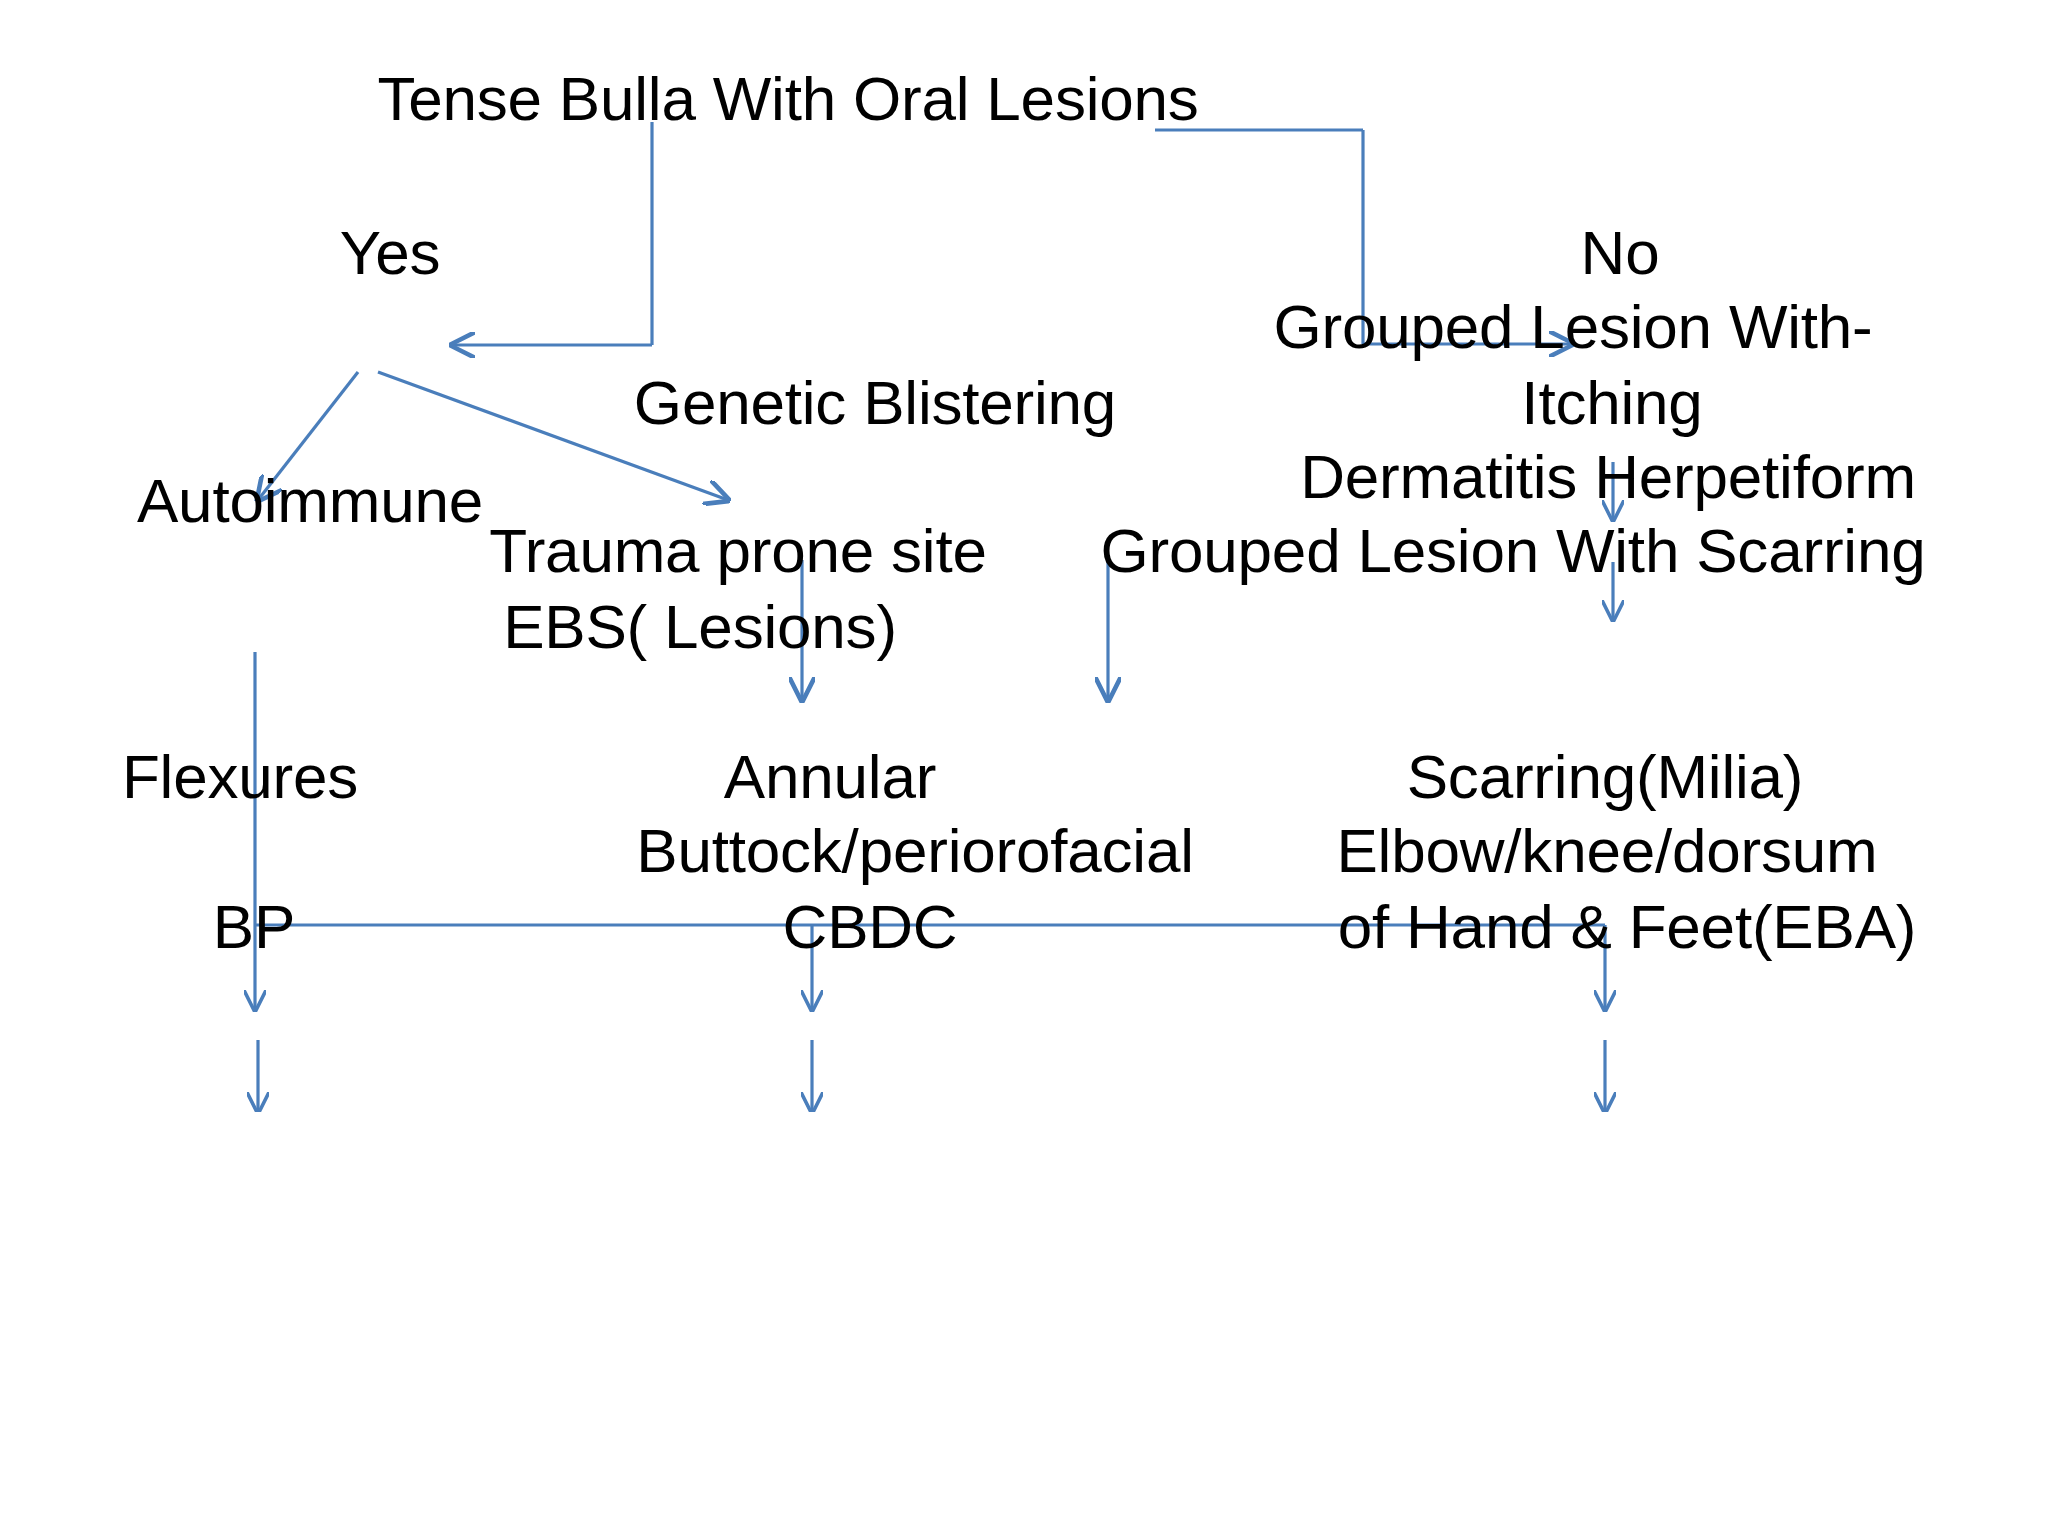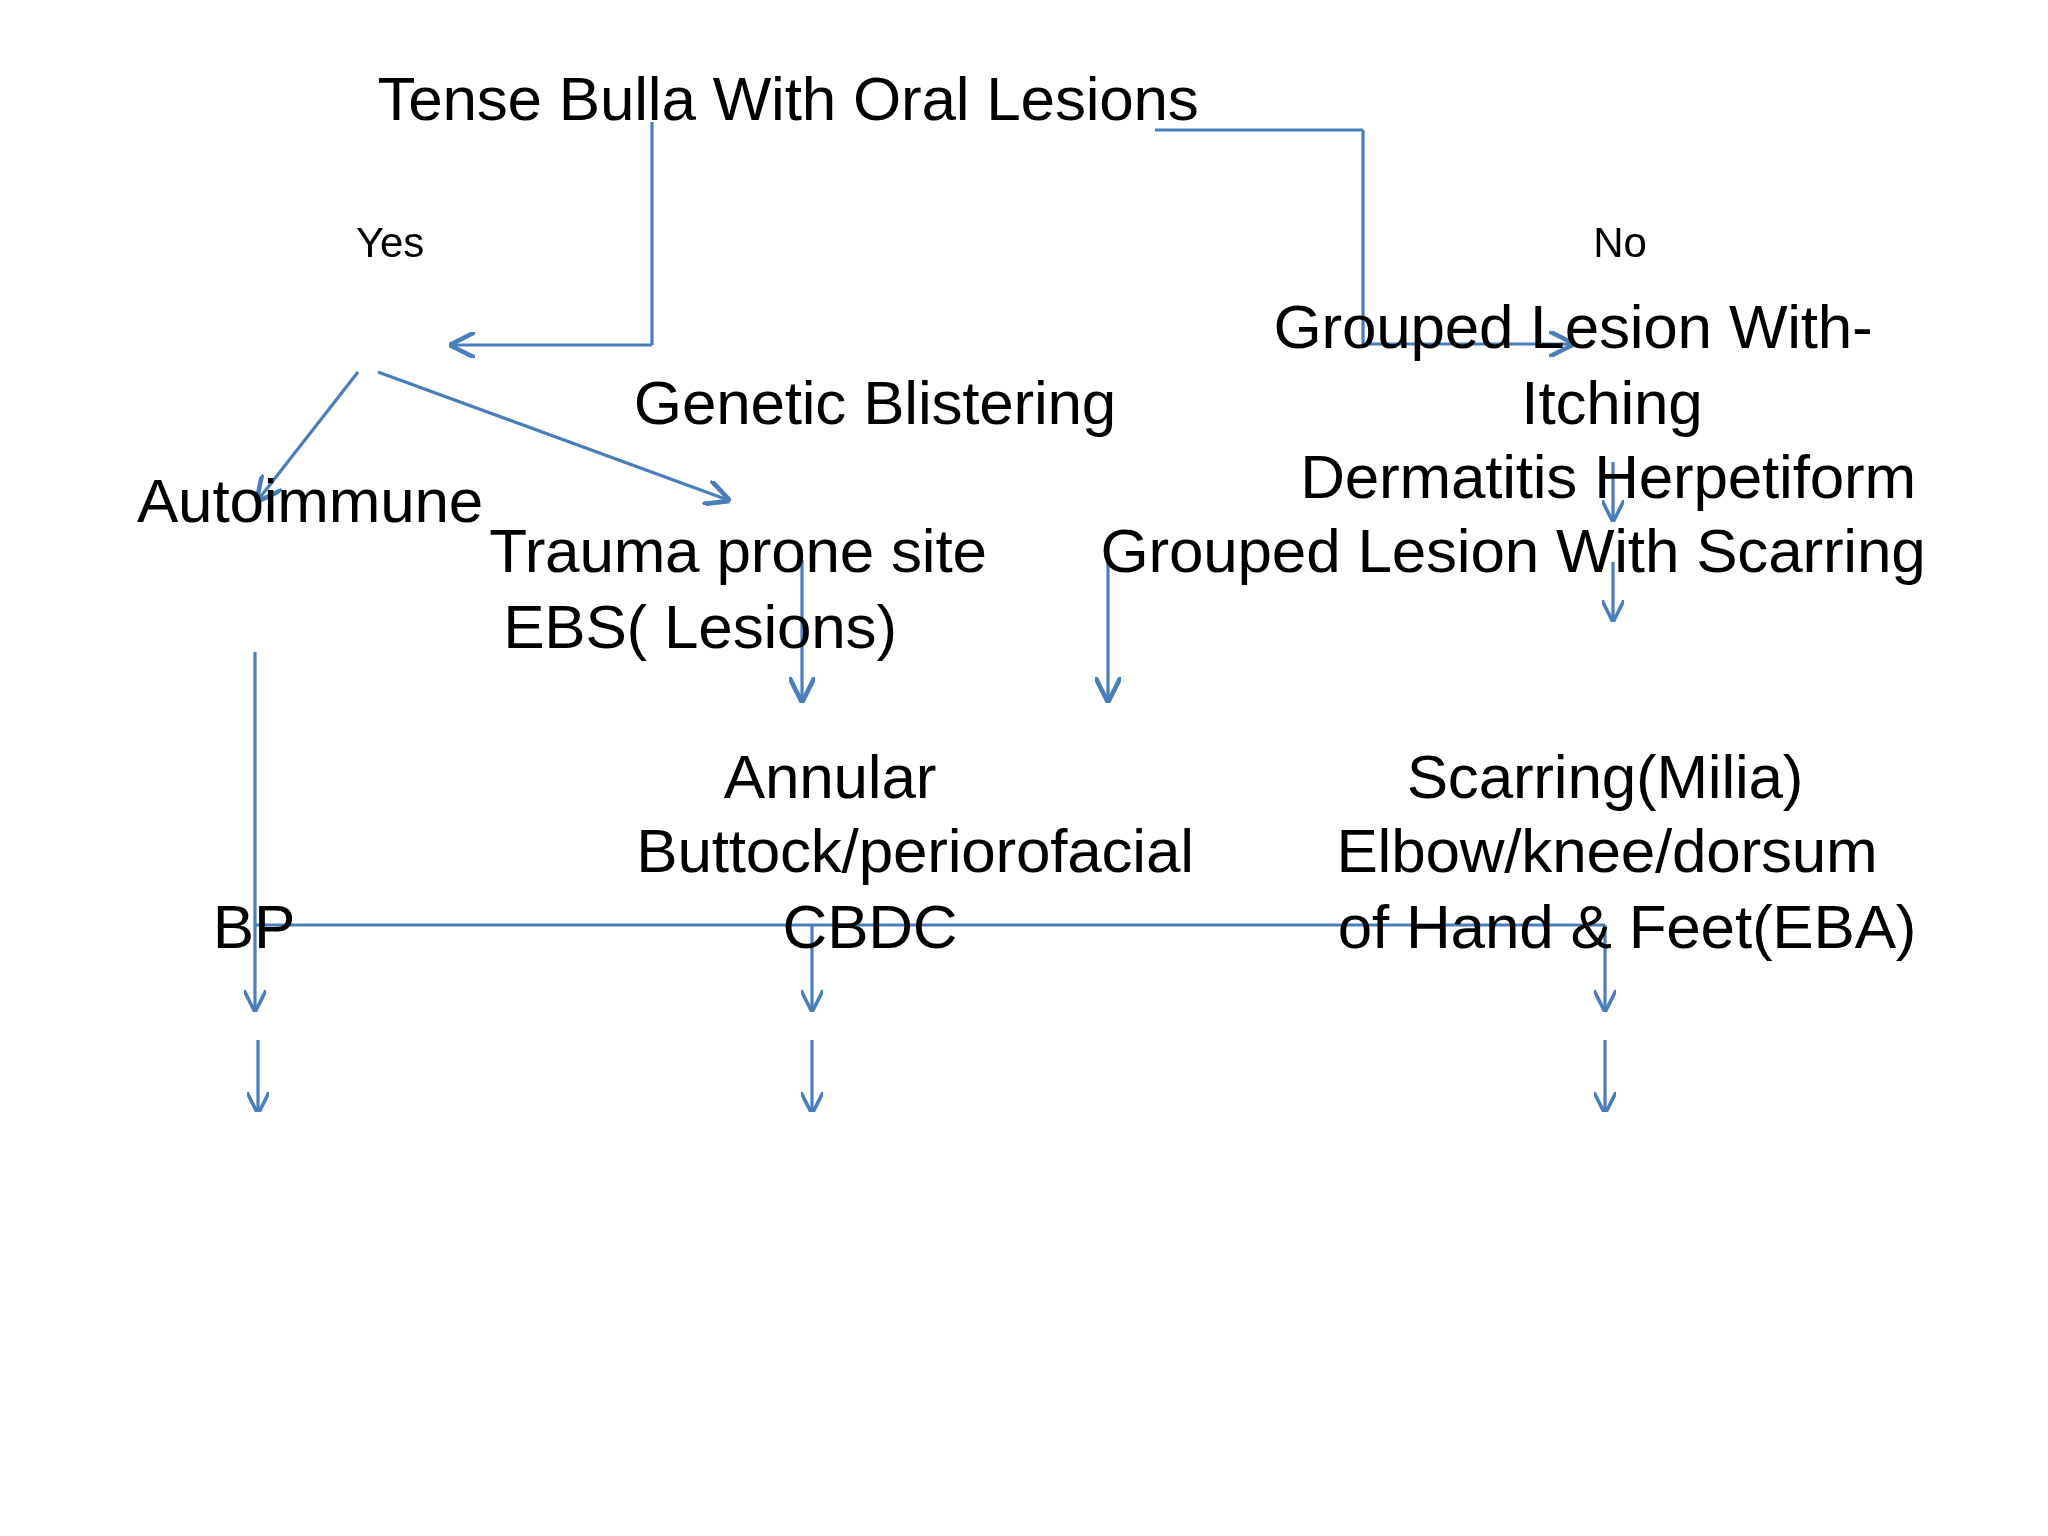--- a/index.html
+++ b/index.html
@@ -29,21 +29,21 @@
     color: #000000;
     font-weight: 400;
     line-height: 1.0;
     white-space: pre;
     letter-spacing: -0.2px;
   }
   
   .anchor-center { transform: translateX(-50%); }
 
   .t-title  { font-size: 62px; }
-  .t-label  { font-size: 42px; }
+  .t-label  { font-size: 62px; }
   .t-body   { font-size: 62px; }
 </style>
 </head>
 <body>
 
 <div id="canvas">
 
   <svg id="edges" viewBox="0 0 2048 1536" width="2048" height="1536" xmlns="http://www.w3.org/2000/svg">
     <defs>
       <marker id="ah" viewBox="0 0 10 10" refX="9" refY="5" markerWidth="7" markerHeight="7" orient="auto-start-reverse">
@@ -108,20 +108,21 @@
 
   <div class="node t-body anchor-center" style="left:1608px; top:446px;">Dermatitis Herpetiform</div>
 
   <div class="node t-body anchor-center" style="left:738px; top:520px;">Trauma prone site</div>
 
   <div class="node t-body anchor-center" style="left:700px; top:596px;">EBS( Lesions)</div>
 
   <div class="node t-body anchor-center" style="left:1513px; top:520px;">Grouped Lesion With Scarring</div>
 
 
+  <div class="node t-body anchor-center" style="left:240px; top:746px;">Flexures</div>
 
 
   <div class="node t-body anchor-center" style="left:254px; top:896px;">BP</div>
 
   <div class="node t-body anchor-center" style="left:830px; top:746px;">Annular</div>
 
   <div class="node t-body anchor-center" style="left:915px; top:820px;">Buttock/periorofacial</div>
 
   <div class="node t-body anchor-center" style="left:830px; top:896px;margin-left:40px;">CBDC</div>
 

